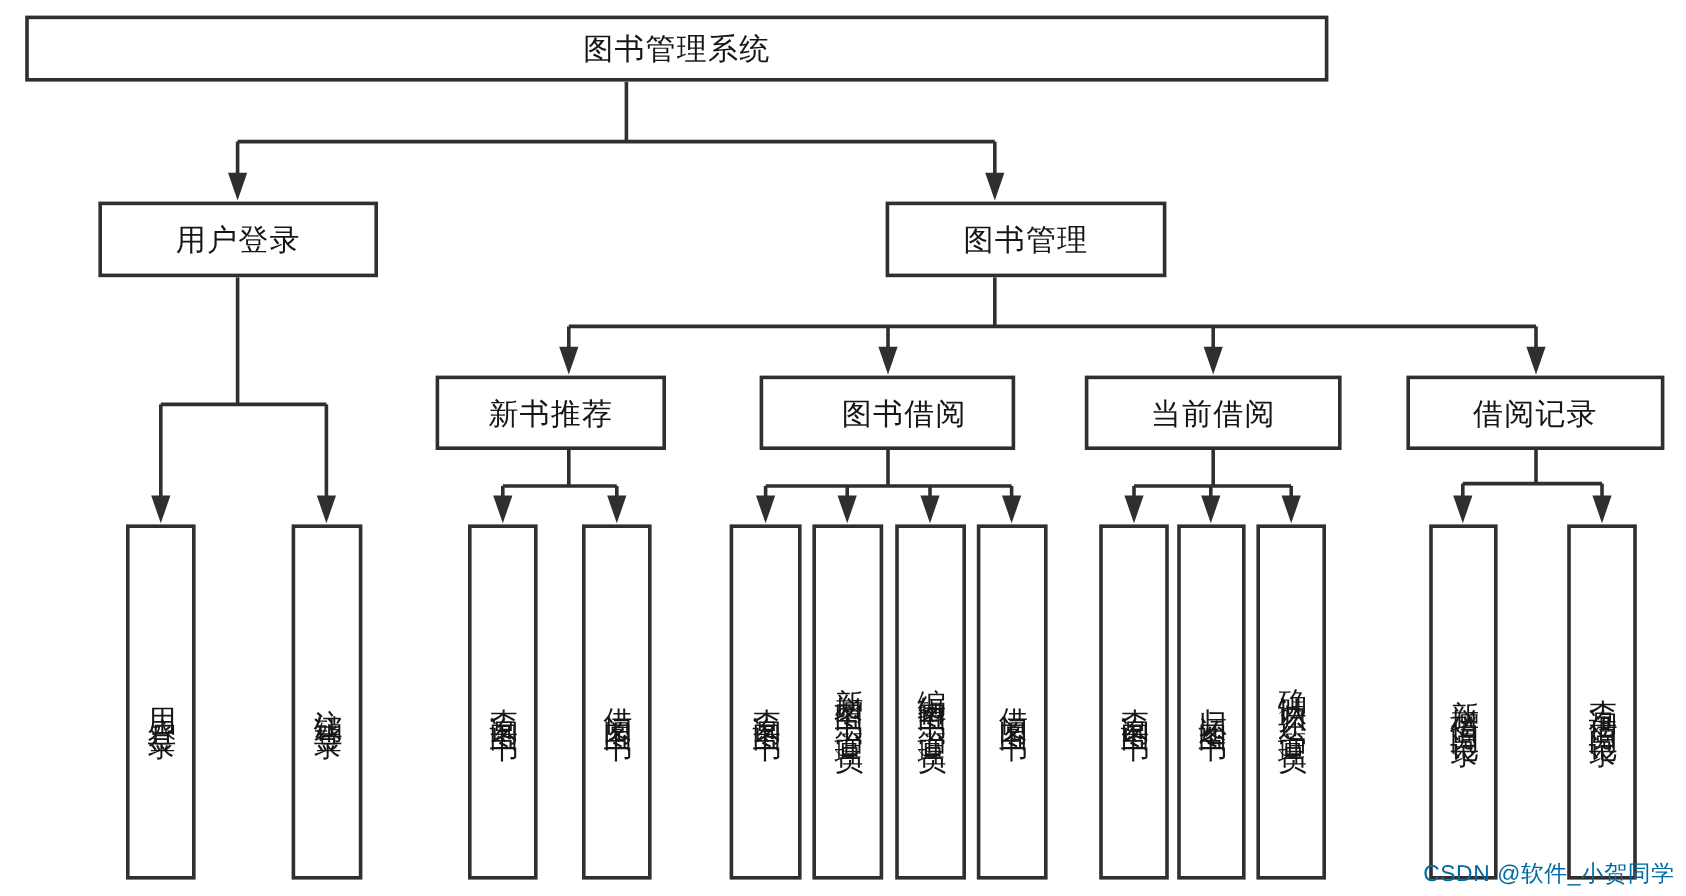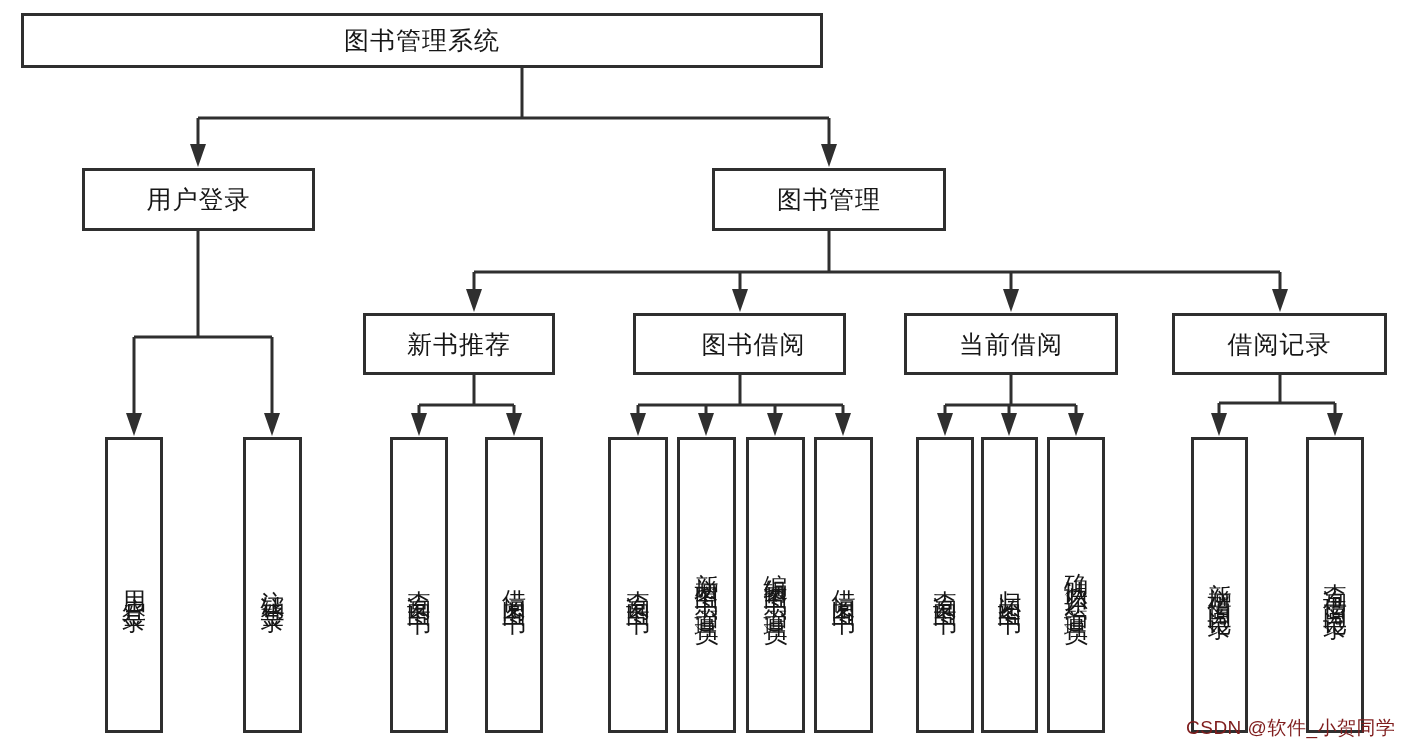--- a/index.html
+++ b/index.html
@@ -34,21 +34,21 @@
     text-orientation:mixed;
     font-size:24px;color:#161616;
     letter-spacing:7px;
     line-height:1;
     white-space:nowrap;
   }
   .watermark{
     position:absolute;
     left:1186px;top:715px;
     font-size:19px;
-    color:#7f1d1d;
+    color:#0369a1;
     z-index:3;
     white-space:nowrap;
     letter-spacing:0.5px;
   }
 </style>
 </head>
 <body>
 
 <div id="canvas">
 
@@ -100,28 +100,28 @@
       <line x1="1009" y1="405" x2="1009" y2="419" stroke="#2f2f2f" stroke-width="3"></line>
       <polygon points="1001,413 1017,413 1009,436" fill="#2f2f2f"></polygon>
       <line x1="1076" y1="405" x2="1076" y2="419" stroke="#2f2f2f" stroke-width="3"></line>
       <polygon points="1068,413 1084,413 1076,436" fill="#2f2f2f"></polygon>
       <line x1="1219" y1="403" x2="1219" y2="419" stroke="#2f2f2f" stroke-width="3"></line>
       <polygon points="1211,413 1227,413 1219,436" fill="#2f2f2f"></polygon>
       <line x1="1335" y1="403" x2="1335" y2="419" stroke="#2f2f2f" stroke-width="3"></line>
       <polygon points="1327,413 1343,413 1335,436" fill="#2f2f2f"></polygon>
     </svg>
 
-  <div class="hbox" style="left:21px;top:13px;width:802px;height:55px;">
+  <div class="hbox" style="left:21px;top:13px;width:1086px;height:55px;">
     <span>图书管理系统</span>
   </div>
 
   <div class="hbox" style="left:82px;top:168px;width:233px;height:63px;">
     <span>用户登录</span>
   </div>
-  <div class="hbox" style="left:712px;top:168px;width:234px;height:63px;">
+  <div class="hbox" style="left:738px;top:168px;width:234px;height:63px;">
     <span>图书管理</span>
   </div>
 
   <div class="hbox" style="left:363px;top:313px;width:192px;height:62px;">
     <span>新书推荐</span>
   </div>
   <div class="hbox" style="left:633px;top:313px;width:213px;height:62px;padding-left:28px;">
     <span>图书借阅</span>
   </div>
   <div class="hbox" style="left:1172px;top:313px;width:215px;height:62px;">

